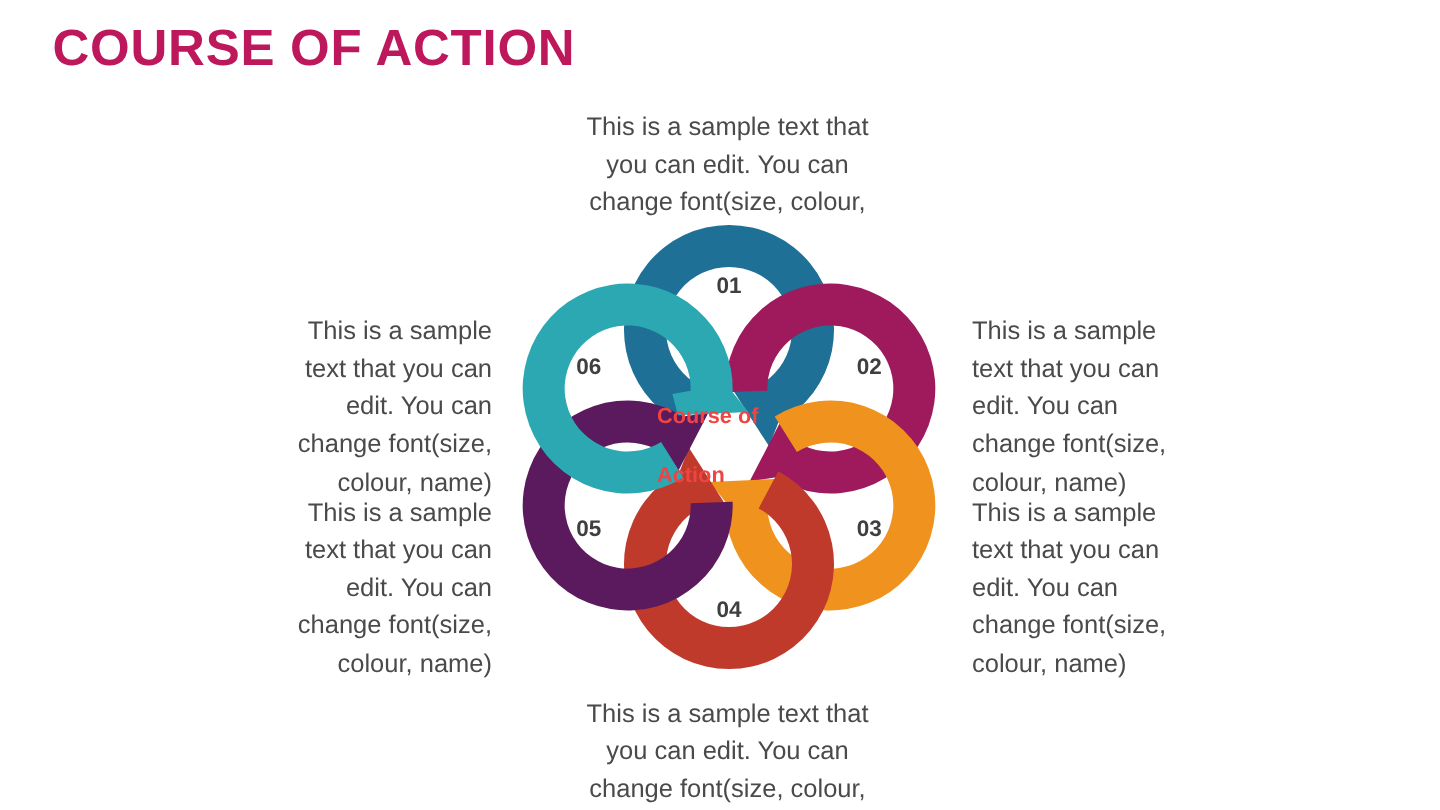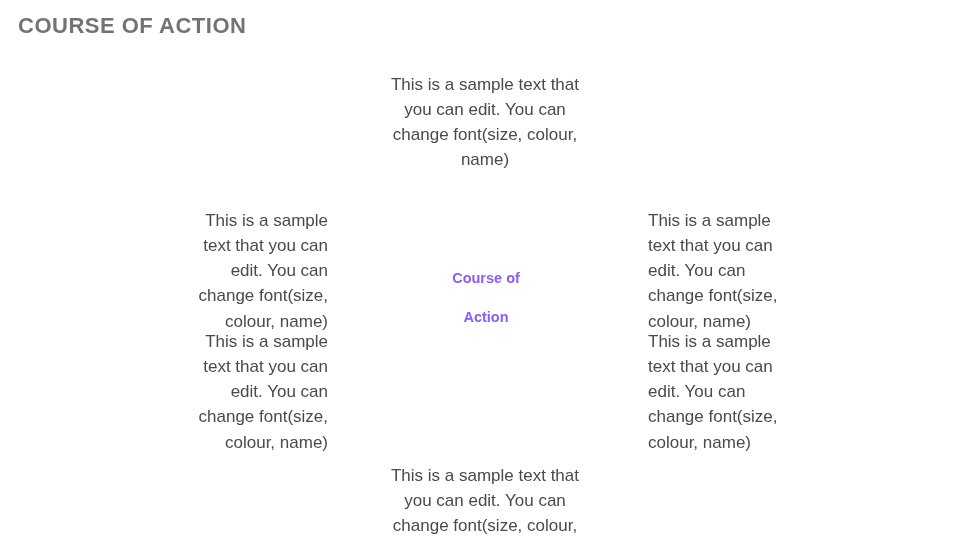--- a/index.html
+++ b/index.html
@@ -8,48 +8,47 @@
     background:#ffffff;
     font-family:"Liberation Sans", sans-serif;
     overflow:hidden;
     position:relative;
   }
 
   .slide{position:absolute;inset:0;}
 
   .page-title{
     position:absolute;
-    left:18px; top:14px;
-    font-size:22px;
+    left:35px; top:14px;
+    font-size:34px;
     font-weight:bold;
-    color:#737373;
+    color:#be185d;
     letter-spacing:0.5px;
     line-height:1.1;
   }
 
   .diagram-wrap{
     position:absolute;
     left:306px; top:118px;
     width:360px; height:360px;
   }
   .diagram-wrap svg{display:block;width:360px;height:360px;}
 
   .center-label{
     position:absolute;
     left:306px; top:118px;
     width:360px;height:360px;
     display:flex;align-items:center;justify-content:center;
     pointer-events:none;
   }
   .center-label span{
     display:block;
-    text-align:center;
     font-size:14.5px;
     font-weight:bold;
-    color:#8b5cf6;
+    color:#ef4444;
     line-height:1.32;
     width:96px;
   }
 
   .callout{
     position:absolute;
     font-size:17px;
     color:#4a4a4a;
     line-height:1.48;
   }
@@ -74,20 +73,40 @@
 
   <div class="page-title">COURSE OF ACTION</div>
 
   <div class="callout c-top">This is a sample text that you can edit. You can change font(size, colour, name)</div>
   <div class="callout c-right-1">This is a sample text that you can edit. You can change font(size, colour, name)</div>
   <div class="callout c-right-2">This is a sample text that you can edit. You can change font(size, colour, name)</div>
   <div class="callout c-bottom">This is a sample text that you can edit. You can change font(size, colour, name)</div>
   <div class="callout c-left-2">This is a sample text that you can edit. You can change font(size, colour, name)</div>
   <div class="callout c-left-1">This is a sample text that you can edit. You can change font(size, colour, name)</div>
 
+  <div class="diagram-wrap">
+    <svg viewBox="0 0 360 360" xmlns="http://www.w3.org/2000/svg">
+      <g id="petal-layer">
+          <path d="M 147.14 163.81 A 70 70 0 1 1 212.86 163.81 L 206.70 179.53 L 181.33 139.98 L 191.72 129.62 L 199.72 139.08 A 42 42 0 1 0 160.28 139.08 Z" fill="#1f7096"></path>
+          <path d="M 177.59 143.44 A 70 70 0 1 1 210.46 200.36 L 193.75 202.89 L 215.32 161.14 L 229.50 164.96 L 225.29 176.62 A 42 42 0 1 0 205.58 142.47 Z" fill="#9e1a5c"></path>
+          <path d="M 210.46 159.64 A 70 70 0 1 1 177.59 216.56 L 167.06 203.35 L 214.00 201.16 L 217.77 215.34 L 205.58 217.53 A 42 42 0 1 0 225.29 183.38 Z" fill="#f0921e"></path>
+          <path d="M 212.86 196.19 A 70 70 0 1 1 147.14 196.19 L 153.30 180.47 L 178.67 220.02 L 168.28 230.38 L 160.28 220.92 A 42 42 0 1 0 199.72 220.92 Z" fill="#c03a2b"></path>
+          <path d="M 182.41 216.56 A 70 70 0 1 1 149.54 159.64 L 166.25 157.11 L 144.68 198.86 L 130.50 195.04 L 134.71 183.38 A 42 42 0 1 0 154.42 217.53 Z" fill="#5b1a5e"></path>
+          <path d="M 149.54 200.36 A 70 70 0 1 1 182.41 143.44 L 192.94 156.65 L 146.00 158.84 L 142.23 144.66 L 154.42 142.47 A 42 42 0 1 0 134.71 176.62 Z" fill="#2ba8b1"></path>
+        </g>
+      <g id="number-layer">
+          <text x="180.0" y="77.5" text-anchor="middle" class="num">01</text>
+          <text x="273.5" y="131.5" text-anchor="middle" class="num">02</text>
+          <text x="273.5" y="239.5" text-anchor="middle" class="num">03</text>
+          <text x="180.0" y="293.5" text-anchor="middle" class="num">04</text>
+          <text x="86.5" y="239.5" text-anchor="middle" class="num">05</text>
+          <text x="86.5" y="131.5" text-anchor="middle" class="num">06</text>
+        </g>
+    </svg>
+  </div>
 
   <div class="center-label">
     <span>
       <span>Course of</span><br>
       <span>Action</span>
     </span>
   </div>
 
 </div>
 

